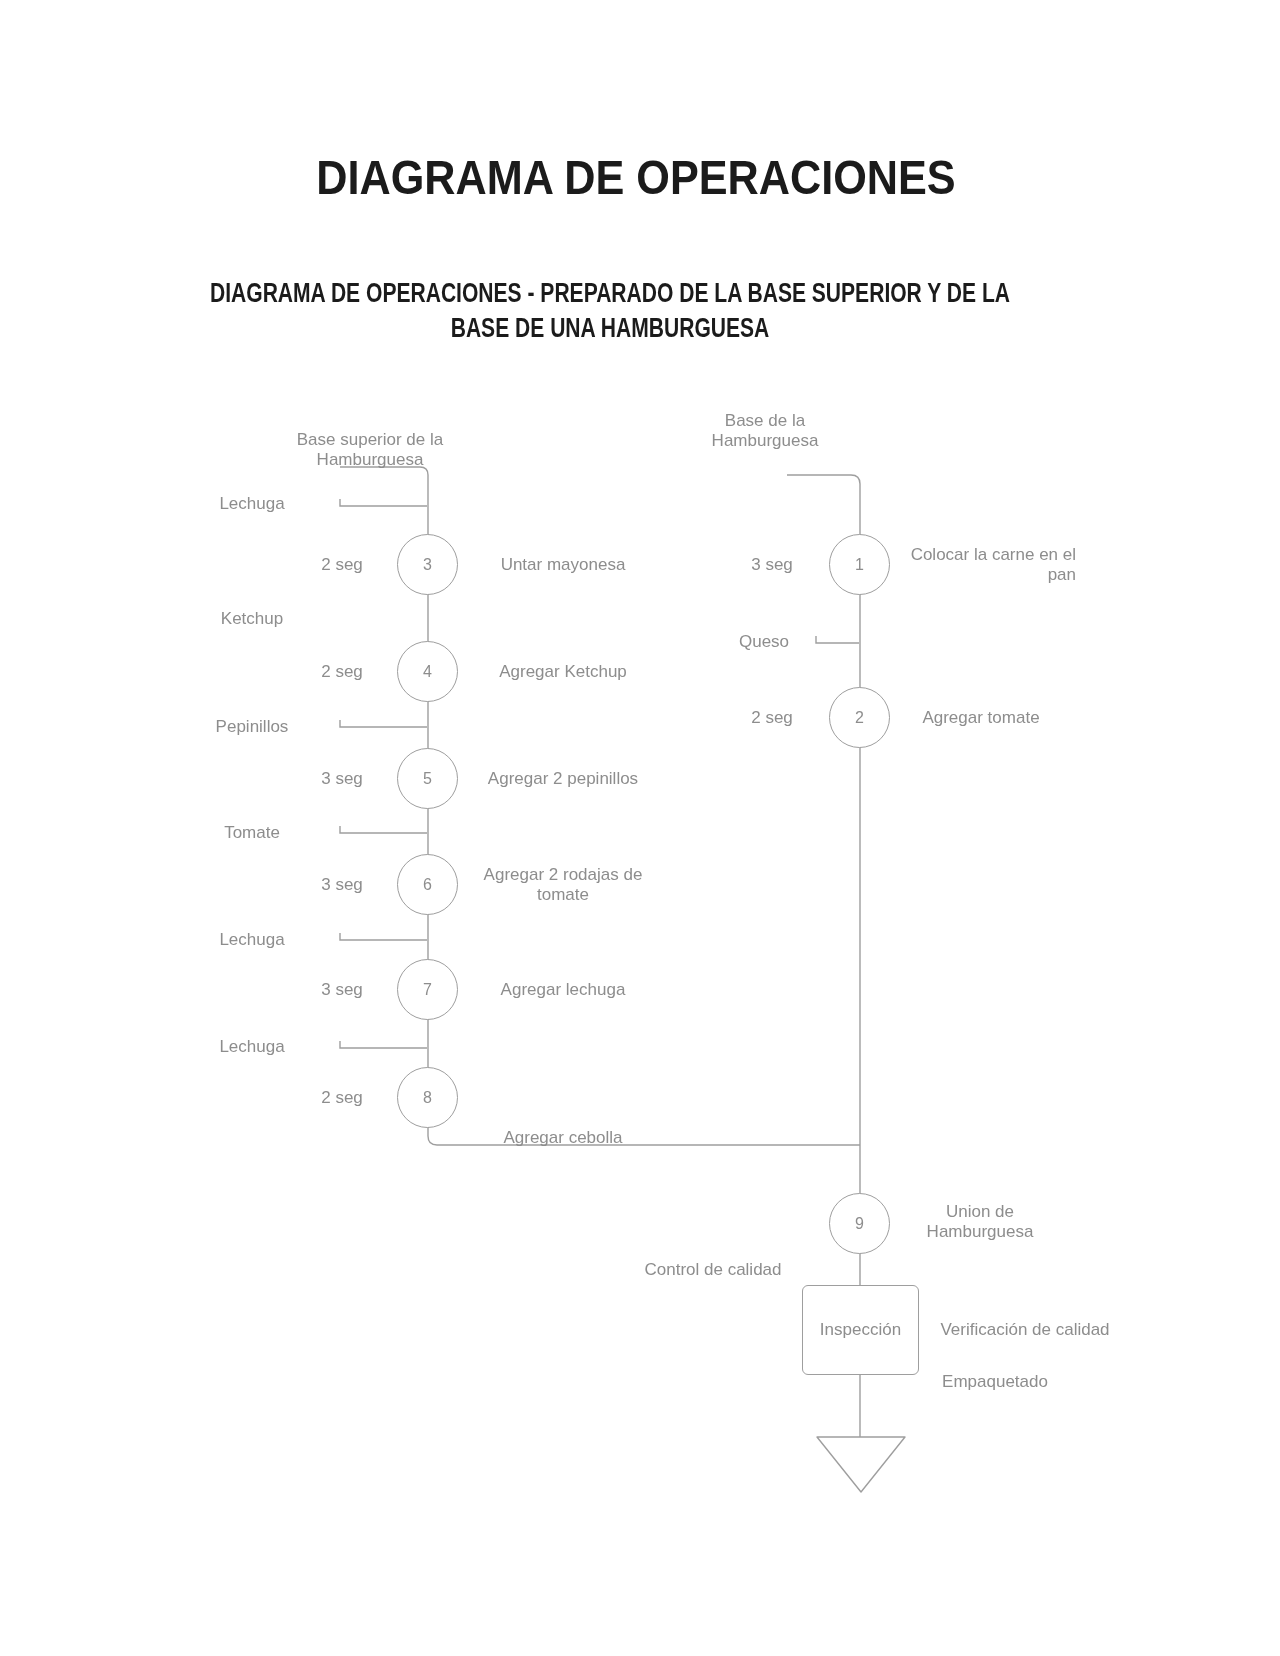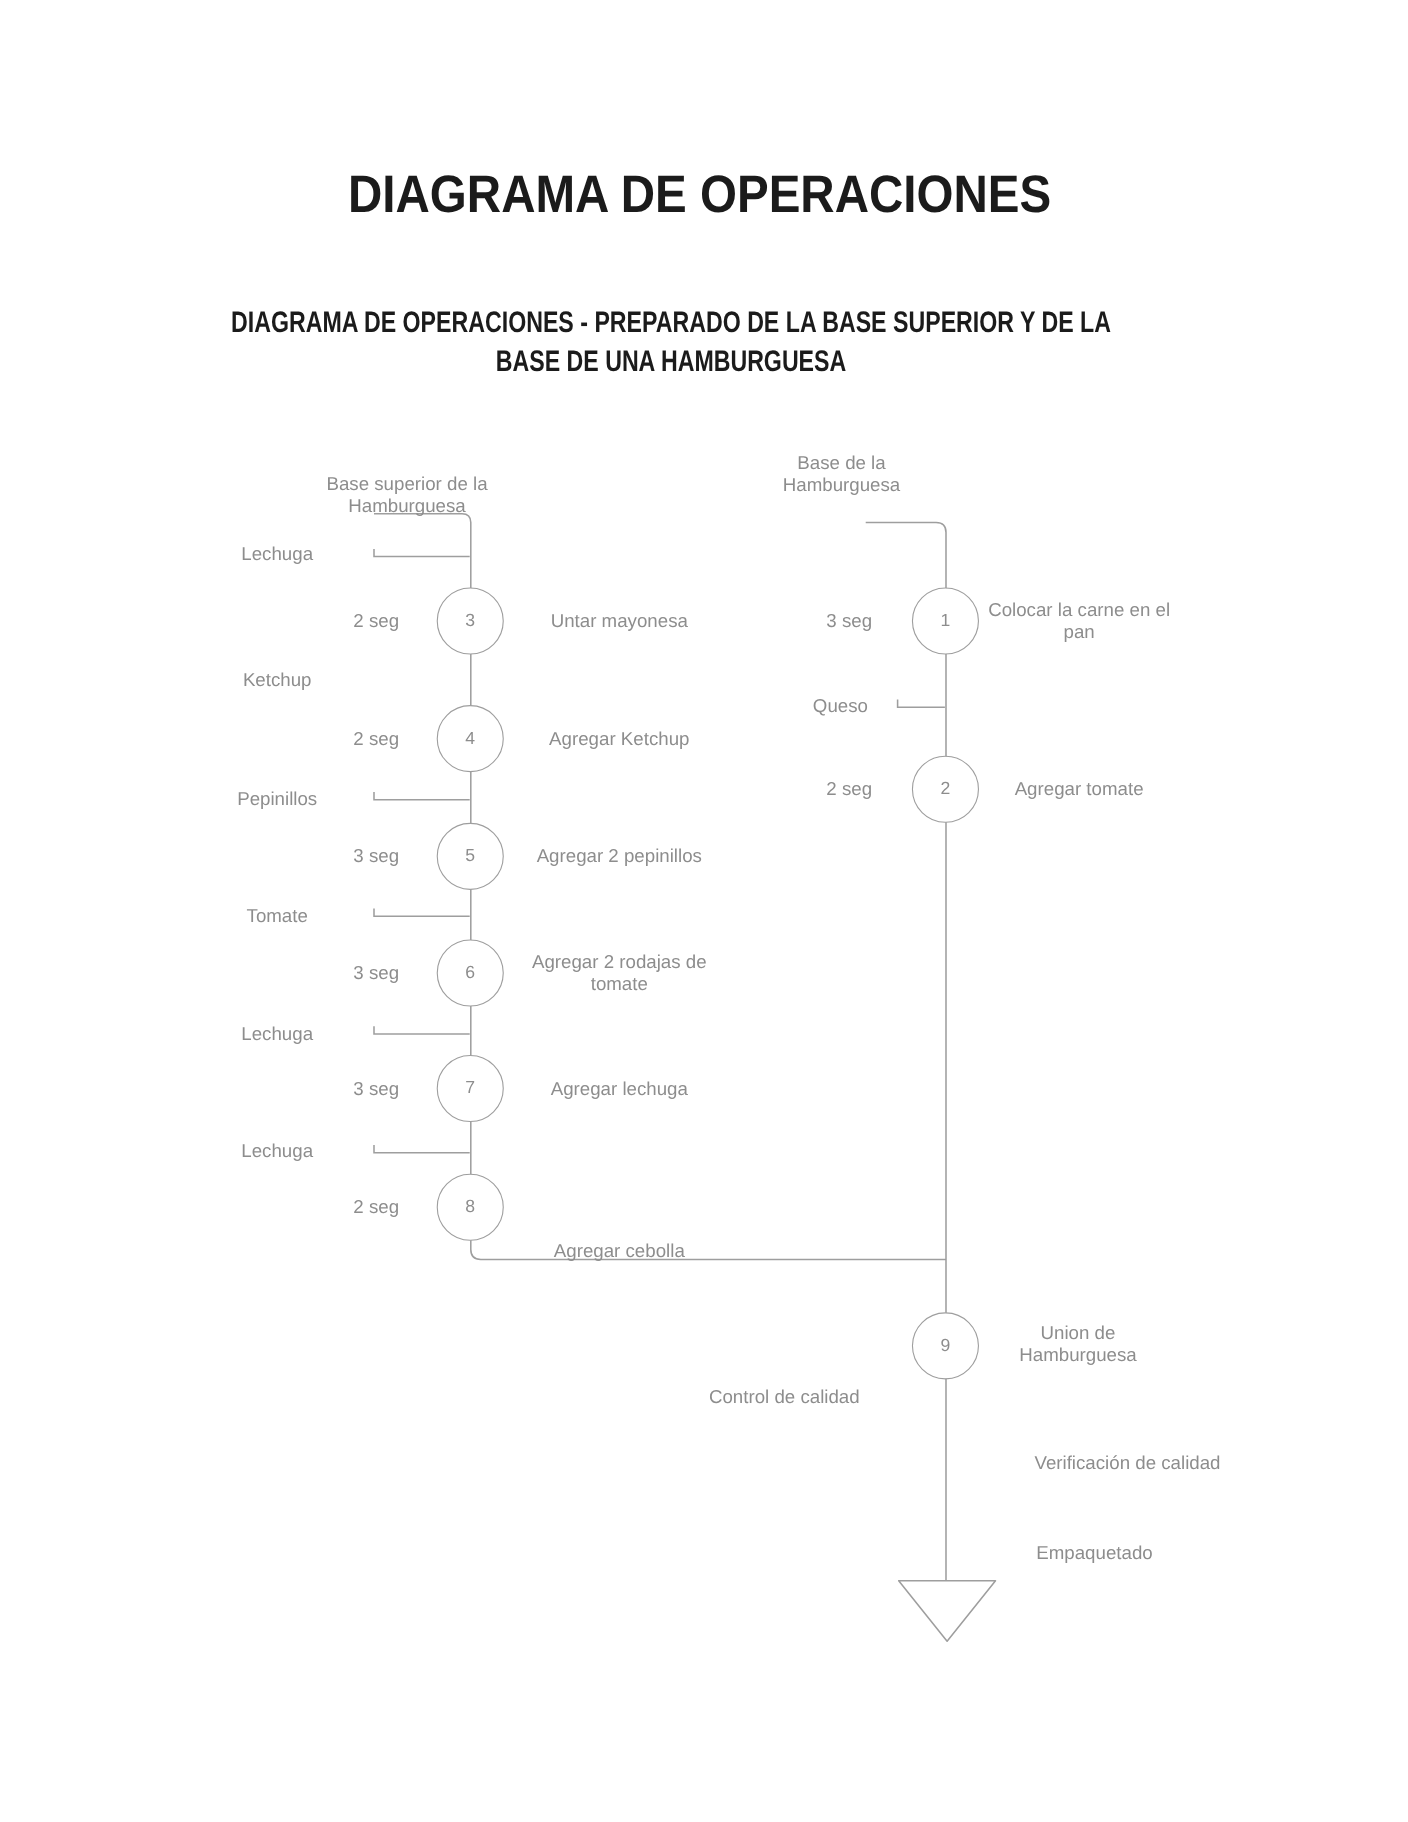--- a/index.html
+++ b/index.html
@@ -58,26 +58,26 @@
   .lt3{top:875px;} .lt4{top:980px;} .lt5{top:1088px;}
   
   .llabel{left:473px;width:180px;}
   .ll0{top:555px;} .ll1{top:662px;} .ll2{top:769px;}
   .ll3{top:865px;} .ll4{top:980px;} .ll5{top:1088px;margin-top:40px;}
   
   .rtime{left:737px;width:70px;}
   .rt0{top:555px;} .rt1{top:708px;}
   
   .rlabel{left:886px;width:190px;}
-  .rl0{top:545px;} .rl1{top:708px;}
+  .rl0{top:545px;text-align:right;} .rl1{top:708px;}
   
   .union-label{left:900px;top:1202px;width:160px;}
   .control-label{left:623px;top:1260px;width:180px;}
   .verif-label{left:915px;top:1320px;width:220px;}
-  .empaq-label{left:915px;top:1402px;width:160px;}
+  .empaq-label{left:915px;top:1372px;width:160px;}
 </style>
 </head>
 <body>
 
 <div class="page">
 
   <div class="doc-title">DIAGRAMA DE OPERACIONES</div>
   <div class="doc-subtitle">DIAGRAMA DE OPERACIONES - PREPARADO DE LA BASE SUPERIOR Y DE LA
 BASE DE UNA HAMBURGUESA</div>
 
@@ -153,17 +153,20 @@
   <div class="dt rlabel rl0">Colocar la carne en el pan</div>
   <div class="dt rlabel rl1">Agregar tomate</div>
 
   <div class="circle c9">
       <span>9</span>
     </div>
   <div class="dt preline union-label">Union de
 Hamburguesa</div>
 
   <div class="dt control-label">Control de calidad</div>
+  <div class="insp-box">
+      <span>Inspección</span>
+    </div>
   <div class="dt verif-label">Verificación de calidad</div>
 
   <div class="dt empaq-label">Empaquetado</div>
 
 </div>
 
 </body></html>

